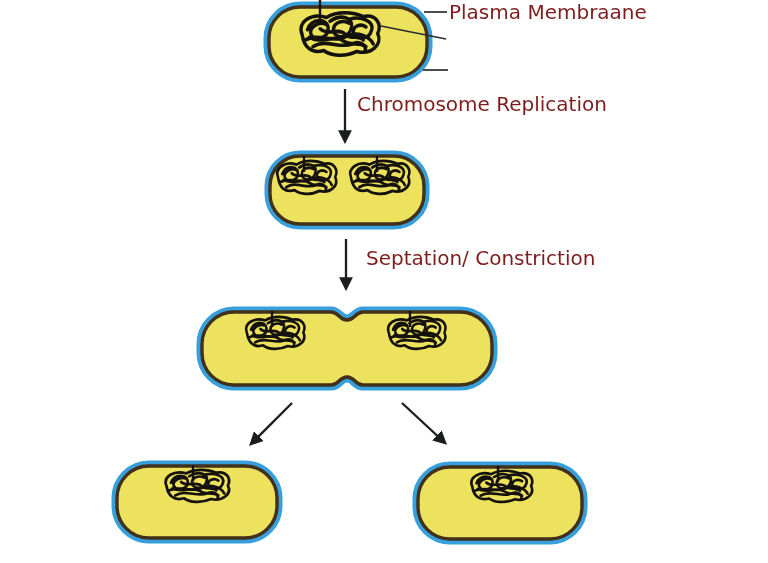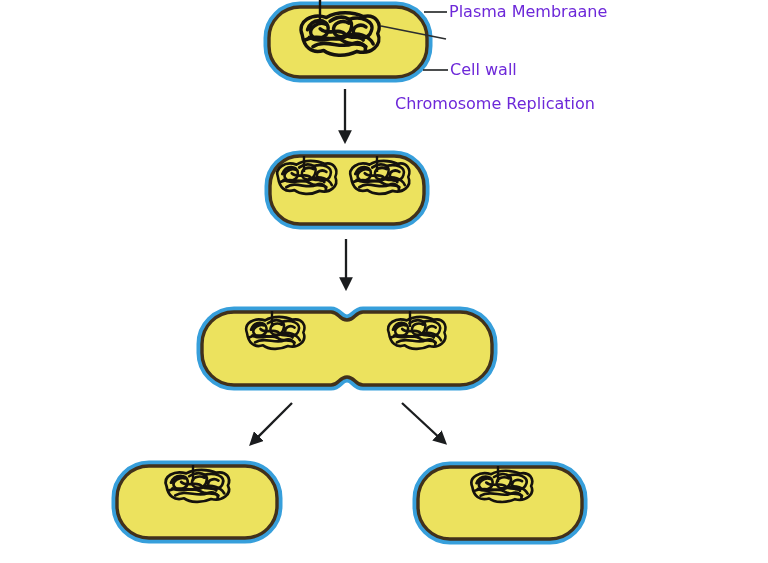--- a/index.html
+++ b/index.html
@@ -18,29 +18,29 @@
   .cell-body   { fill: #ece25e; stroke: #41311b; stroke-width: 3.4; }
   .anchor      { stroke: #15120d; stroke-width: 2.4; fill: none; }
   .leader      { stroke: #2b2d2f; stroke-width: 1.7; fill: none; }
   .flow-arrow  { stroke: #1b1d1f; stroke-width: 2.3; fill: none; }
   .scribble    { stroke: #15120d; stroke-width: 3.8; fill: none;
                  stroke-linecap: round; stroke-linejoin: round; }
 
   
   .lbl {
     position: absolute;
-    font-size: 16px;
+    font-size: 20px;
     line-height: 24px;
-    color: #6d28d9;
+    color: #7f1d1d;
     white-space: nowrap;
   }
   #lbl-plasma     { left: 449px; top: 0px; }
   #lbl-chromosome { left: 449px; top: 29px; }
   #lbl-cellwall   { left: 450px; top: 58px; }
-  #lbl-step1      { left: 357px; top: 92px; margin-left: 38px; }
+  #lbl-step1      { left: 357px; top: 92px; }
   #lbl-step2      { left: 366px; top: 246px; }
 </style>
 </head>
 <body>
 
 <div class="canvas">
 
   <svg width="768" height="563" viewBox="0 0 768 563">
     <defs>
       <symbol id="chromo" viewBox="0 0 100 52" preserveAspectRatio="none">
@@ -109,15 +109,15 @@
 
     <g>
       <rect class="cell-wall" x="418" y="467" width="164" height="72" rx="32"></rect>
       <rect class="cell-body" x="418" y="467" width="164" height="72" rx="32"></rect>
       <line class="anchor" x1="498" y1="466" x2="498" y2="482"></line>
       <use href="#chromo" x="466" y="468" width="70" height="36"></use>
     </g>
   </svg>
 
   <div class="lbl" id="lbl-plasma">Plasma Membraane</div>
-  <div class="lbl" id="lbl-cellwall">Cell wall</div>
   <div class="lbl" id="lbl-step1">Chromosome Replication</div>
+  <div class="lbl" id="lbl-step2">Septation/ Constriction</div>
 </div>
 
 </body></html>

